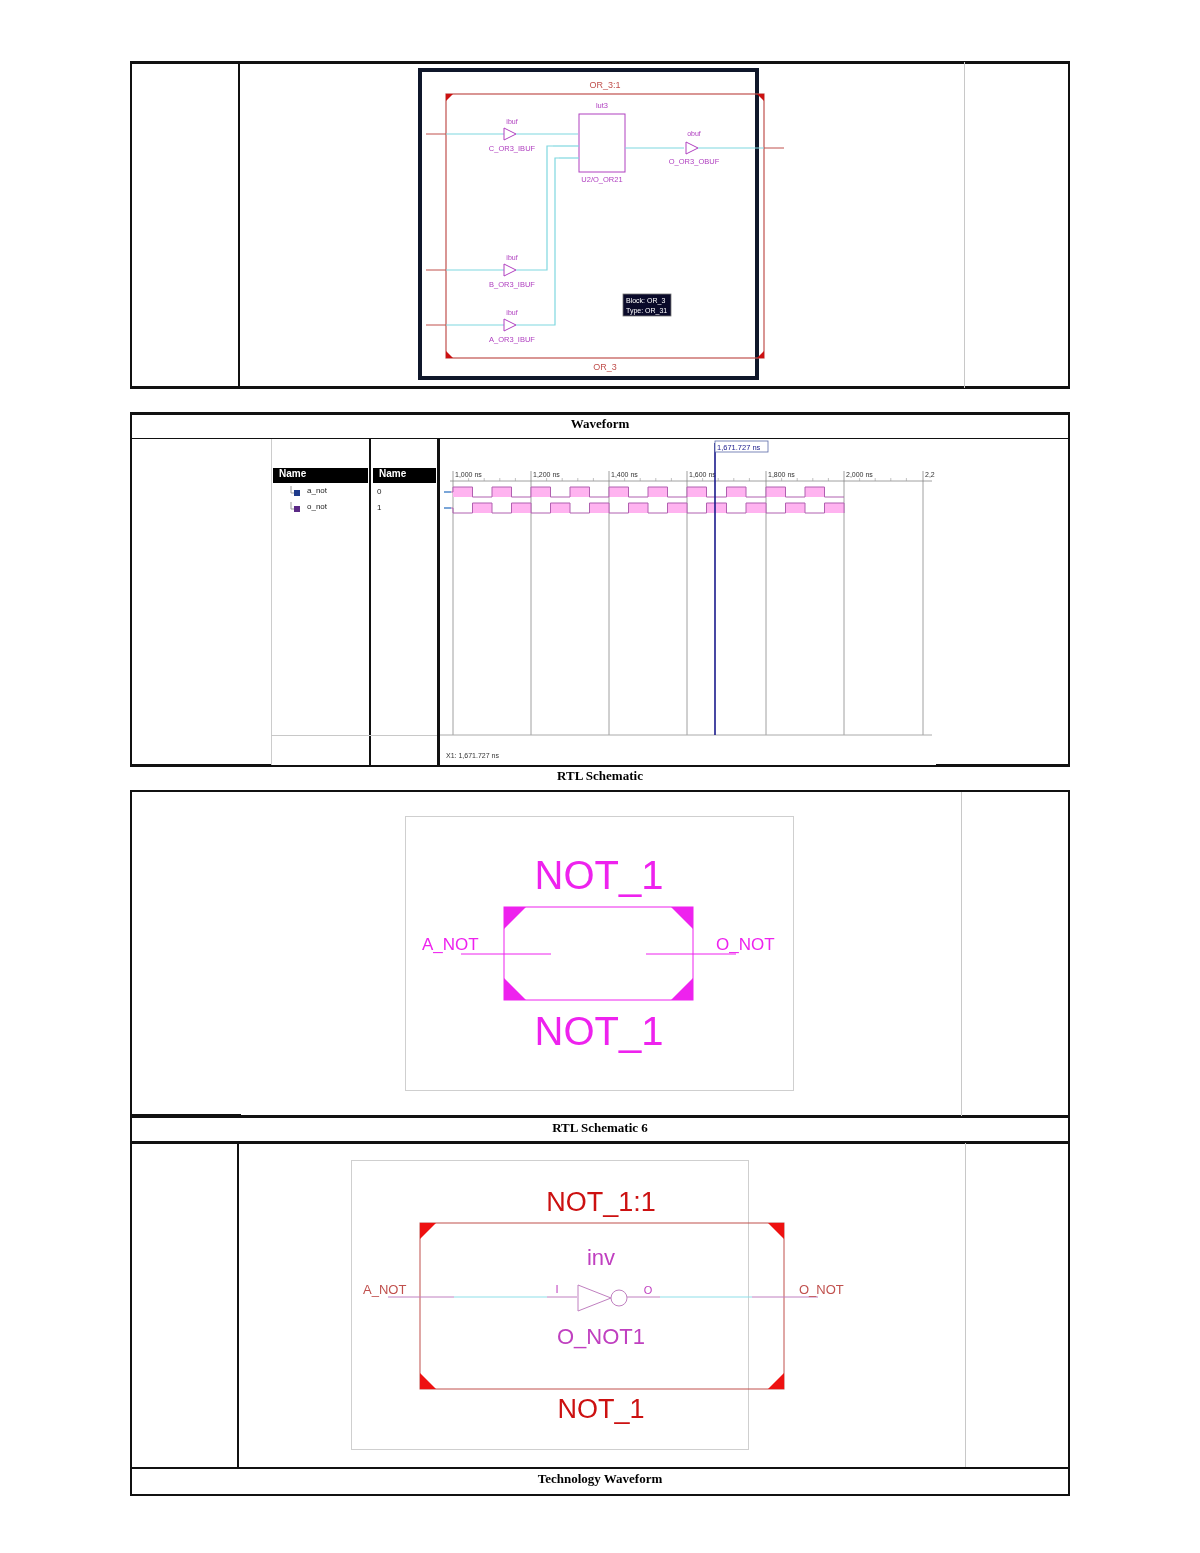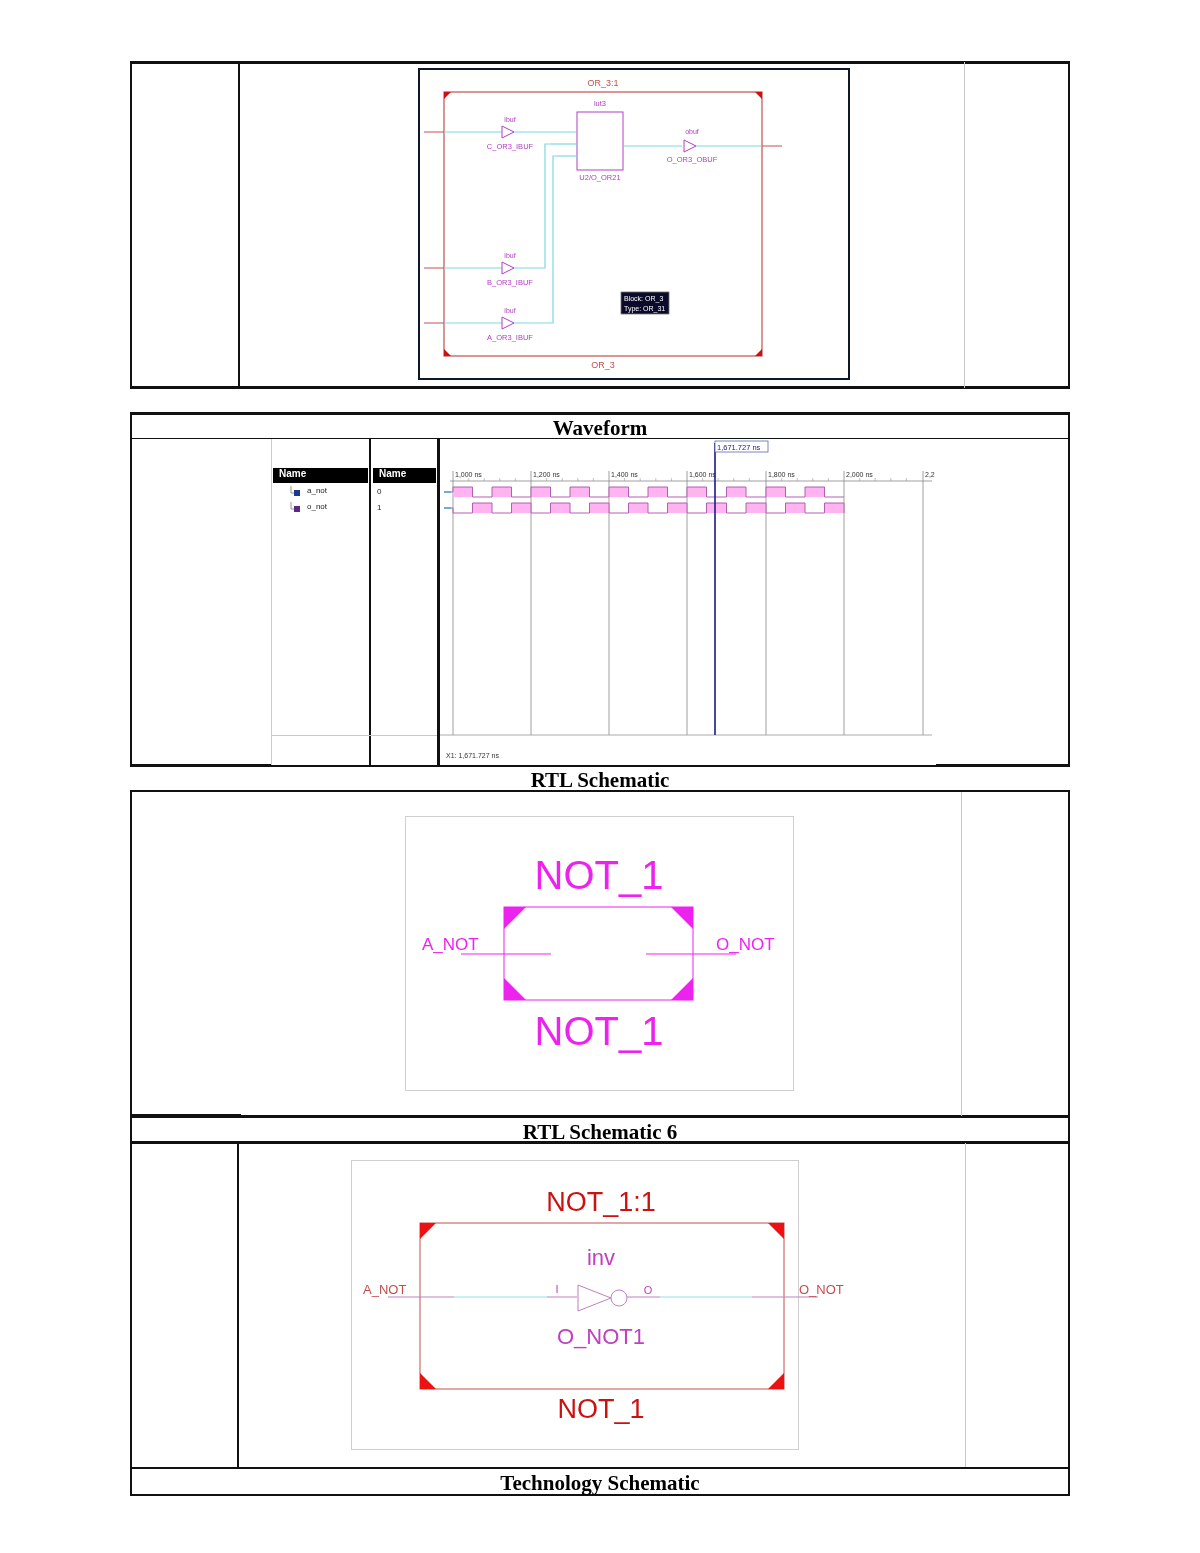--- a/index.html
+++ b/index.html
@@ -1,35 +1,35 @@
 <!DOCTYPE html>
 <html><head>
 <meta charset="utf-8">
 <style>
   html, body { margin:0; padding:0; background:#ffffff; }
   body { width:1200px; height:1553px; position:relative; overflow:hidden; font-family:"Liberation Sans", sans-serif; }
   .abs { position:absolute; }
   .box { position:absolute; box-sizing:border-box; }
   .bl { background:#111; }
   .gl { background:#c8c8c8; }
-  .caption { position:absolute; left:131px; width:938px; text-align:center; font-family:"Liberation Serif", "DejaVu Serif", serif; font-weight:bold; font-size:21px; color:#000; }
+  .caption { position:absolute; left:131px; width:938px; text-align:center; font-family:"Liberation Serif", "DejaVu Serif", serif; font-weight:bold; font-size:13px; color:#000; }
   svg text { font-family:"Liberation Sans", sans-serif; }
   .wf-panel { position:absolute; background:#fff; }
   .wf-head { position:absolute; background:#000; color:#fff; font-size:10px; font-weight:bold; padding-left:6px; box-sizing:border-box; line-height:12px; }
   .wf-sig { position:absolute; font-size:8px; color:#222; }
   .wf-val { position:absolute; font-size:8px; color:#222; }
 </style>
 </head>
 <body>
 
 <div class="box" style="left:130px;top:61px;width:940px;height:328px;border:2px solid #111;border-top-width:3px;border-bottom-width:3px;"></div>
 <div class="box bl" style="left:238px;top:62px;width:2px;height:326px;"></div>
 <div class="box gl" style="left:964px;top:62px;width:1px;height:326px;"></div>
 
-<div class="box" style="left:418px;top:68px;width:432px;height:312px;border:2px solid #0f172a;background:#fff;">
+<div class="box" style="left:418px;top:68px;width:341px;height:312px;border:4px solid #0f172a;background:#fff;text-align:center;">
   <svg width="365" height="308" viewBox="0 0 365 308">
 
     <rect x="24" y="22" width="318" height="264" fill="none" stroke="#c0504d" stroke-width="1.2"></rect>
     <polygon points="24,22 31,22 24,29" fill="#cc1111"></polygon>
     <polygon points="342,22 335,22 342,29" fill="#cc1111"></polygon>
     <polygon points="24,286 31,286 24,279" fill="#cc1111"></polygon>
     <polygon points="342,286 335,286 342,279" fill="#cc1111"></polygon>
     <text x="183" y="16" font-size="9" fill="#c0504d" text-anchor="middle">OR_3:1</text>
     <text x="183" y="298" font-size="9" fill="#c0504d" text-anchor="middle">OR_3</text>
 
@@ -227,21 +227,21 @@
 
 <div class="caption" style="top:1120px;">RTL Schematic 6</div>
 <div class="box bl" style="left:130px;top:1117px;width:2px;height:26px;"></div>
 <div class="box bl" style="left:1068px;top:1117px;width:2px;height:26px;"></div>
 
 <div class="box" style="left:130px;top:1141px;width:940px;height:355px;border:2px solid #111;border-top-width:3px;"></div>
 <div class="box bl" style="left:237px;top:1143px;width:2px;height:325px;"></div>
 <div class="box gl" style="left:965px;top:1143px;width:1px;height:325px;"></div>
 <div class="box bl" style="left:131px;top:1467px;width:938px;height:2px;"></div>
 
-<div class="box" style="left:351px;top:1160px;width:448px;height:290px;border:1.5px solid #cfcfcf;background:#fff;">
+<div class="box" style="left:351px;top:1160px;width:398px;height:290px;border:1.5px solid #cfcfcf;background:#fff;">
   <svg width="499" height="287" viewBox="0 0 499 287">
     <text x="249" y="50" font-size="27" fill="#cc1111" text-anchor="middle">NOT_1:1</text>
     <rect x="68" y="62" width="364" height="166" fill="none" stroke="#c0504d" stroke-width="1"></rect>
     <polygon points="68,62 84,62 68,78" fill="#ee1111"></polygon>
     <polygon points="432,62 416,62 432,78" fill="#ee1111"></polygon>
     <polygon points="68,228 84,228 68,212" fill="#ee1111"></polygon>
     <polygon points="432,228 416,228 432,212" fill="#ee1111"></polygon>
 
     <text x="249" y="104" font-size="22" fill="#c040c0" text-anchor="middle">inv</text>
 
@@ -257,13 +257,13 @@
     <text x="205" y="132" font-size="11" fill="#c040c0" text-anchor="middle">I</text>
     <text x="296" y="133" font-size="11" fill="#c040c0" text-anchor="middle">O</text>
     <text x="11" y="133" font-size="13" fill="#c0504d">A_NOT</text>
     <text x="447" y="133" font-size="13" fill="#c0504d">O_NOT</text>
 
     <text x="249" y="183" font-size="22" fill="#c040c0" text-anchor="middle">O_NOT1</text>
     <text x="249" y="257" font-size="27" fill="#cc1111" text-anchor="middle">NOT_1</text>
   </svg>
 </div>
 
-<div class="caption" style="top:1471px;">Technology Schematic</div>
+<div class="caption" style="top:1471px;">Technology Waveform</div>
 
 </body></html>

